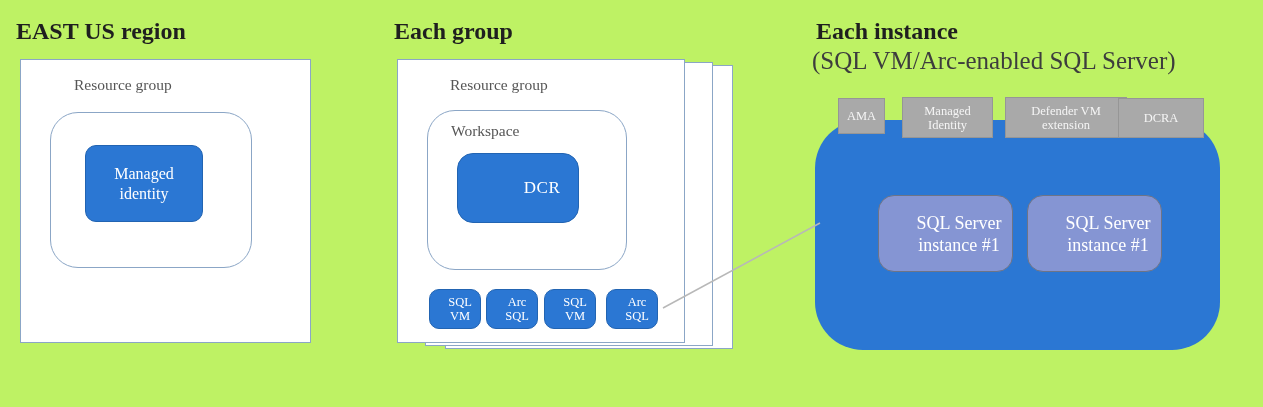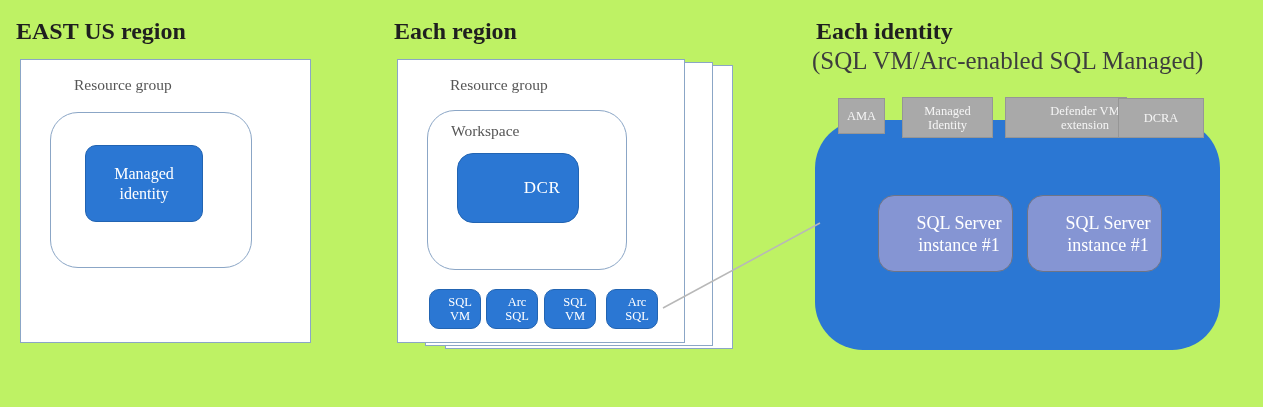--- a/index.html
+++ b/index.html
@@ -72,21 +72,21 @@
 
   <div class="white-box front-box" style="left:20px;top:59px;width:291px;height:284px;">
     <div class="zone-label" style="left:53px;top:16px;width:115px;">Resource group</div>
     <div class="rounded-box" style="left:29px;top:52px;width:202px;height:156px;">
       <div class="blue-box" style="left:34px;top:32px;width:118px;height:77px;">
         <span class="mi-text">Managed identity</span>
       </div>
     </div>
   </div>
 
-  <div class="panel-title" style="left:394px;top:18px;">Each region</div>
+  <div class="panel-title" style="left:394px;top:18px;">Each group</div>
 
   <div class="white-box stack-page" style="left:445px;top:65px;width:288px;height:284px;"></div>
   <div class="white-box stack-page" style="left:425px;top:62px;width:288px;height:284px;"></div>
 
   <div class="white-box front-box" style="left:397px;top:59px;width:288px;height:284px;">
     <div class="zone-label" style="left:52px;top:16px;width:115px;">Resource group</div>
     <div class="rounded-box" style="left:29px;top:50px;width:200px;height:160px;">
       <div class="zone-label" style="left:23px;top:11px;width:100px;">Workspace</div>
       <div class="blue-box" style="left:29px;top:42px;width:122px;height:70px;border-radius:16px;">
         <span class="dcr-text">DCR</span>
@@ -108,30 +108,30 @@
     <div class="agent-box" style="left:208px;top:229px;">
       <span>Arc</span>
       <span>SQL</span>
     </div>
   </div>
 
   <svg class="connector-svg" width="1263" height="407">
     <line x1="663" y1="308" x2="820" y2="223" stroke="var(--connector)" stroke-width="1.5"></line>
   </svg>
 
-  <div class="panel-title" style="left:816px;top:18px;">Each identity</div>
-  <div class="panel-subtitle" style="left:812px;top:47px;">(SQL VM/Arc-enabled SQL Managed)</div>
+  <div class="panel-title" style="left:816px;top:18px;">Each instance</div>
+  <div class="panel-subtitle" style="left:812px;top:47px;">(SQL VM/Arc-enabled SQL Server)</div>
 
   <div class="ext-tab" style="left:838px;top:98px;width:47px;height:36px;">
     <span>AMA</span>
   </div>
   <div class="ext-tab" style="left:902px;top:97px;width:91px;height:41px;">
     <span style="width:60px;">Managed Identity</span>
   </div>
-  <div class="ext-tab" style="left:1005px;top:97px;width:122px;height:41px;justify-content:flex-end;">
+  <div class="ext-tab" style="left:1005px;top:97px;width:122px;height:41px;">
     <span style="width:82px;">Defender VM extension</span>
   </div>
   <div class="ext-tab" style="left:1118px;top:98px;width:86px;height:40px;">
     <span>DCRA</span>
   </div>
 
   <div class="big-blue">
     <div class="sql-instance" style="left:63px;">
       <span>SQL Server instance #1</span>
     </div>

